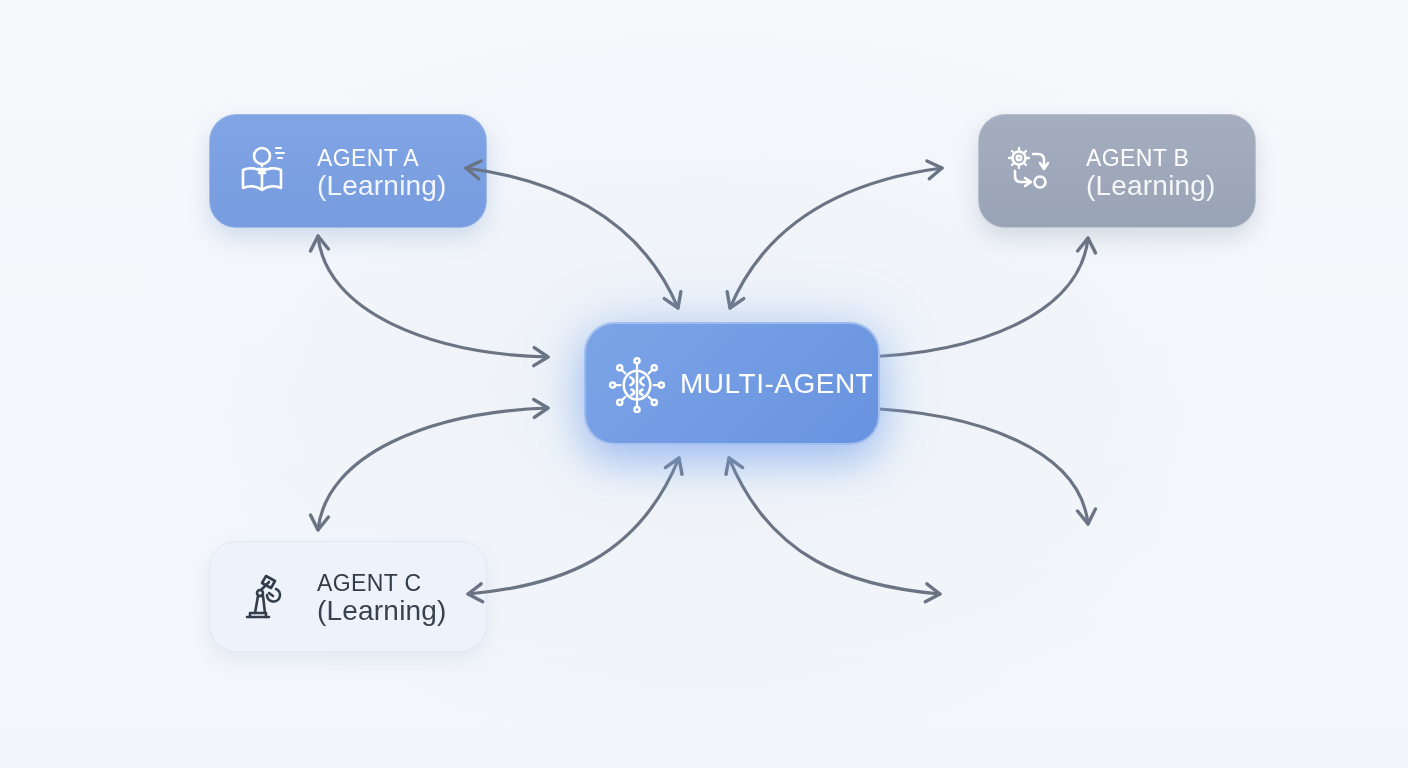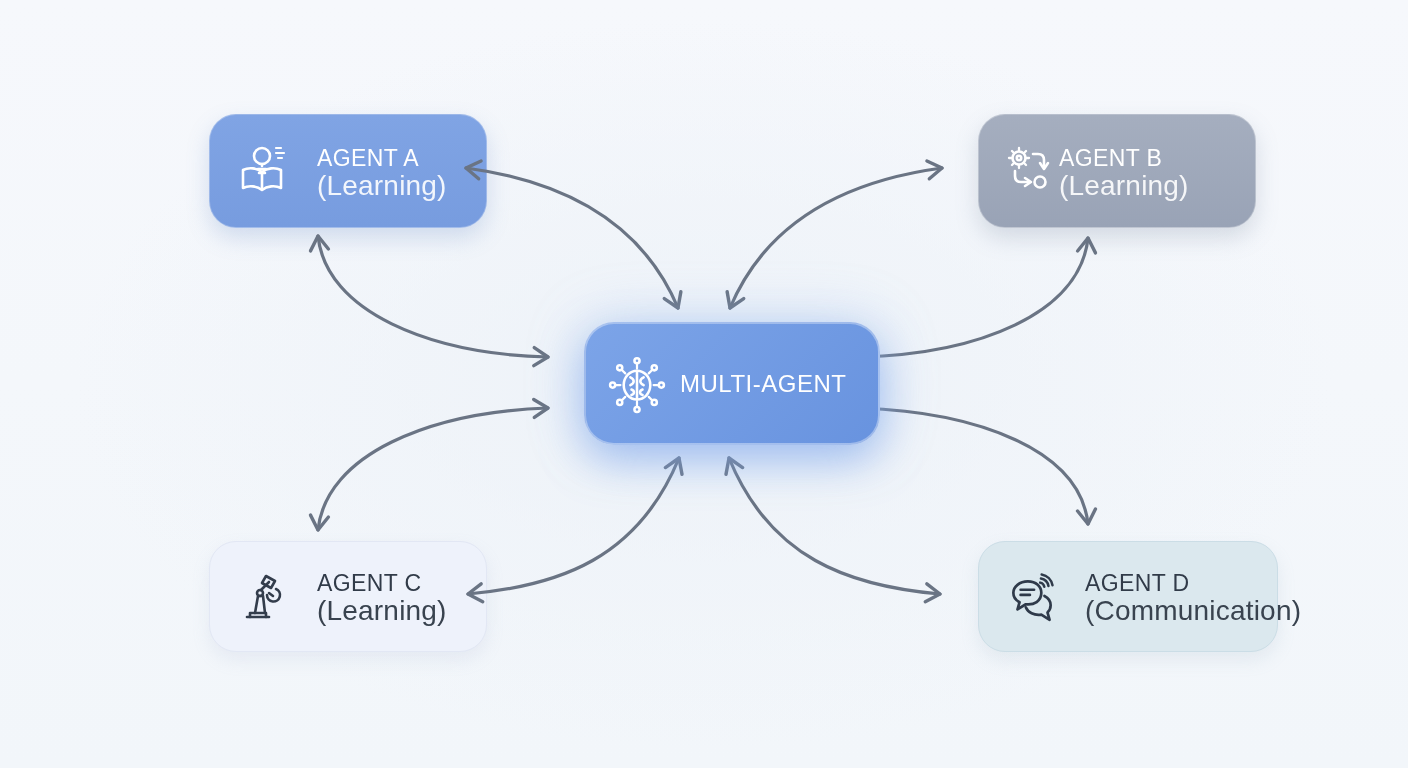--- a/index.html
+++ b/index.html
@@ -31,21 +31,21 @@
     background: linear-gradient(180deg, #80A4E4 0%, #779CDF 100%);
     border: 1.5px solid rgba(255,255,255,0.28);
     box-shadow: 0 10px 22px rgba(105,140,200,0.25);
     color: #FFFFFF; padding-left: 24px; gap: 27px;
   }
   .node-agent-b {
     left: 950px; top: 114px; width: 278px; height: 114px;
     background: linear-gradient(180deg, #A5AEBF 0%, #99A3B6 100%);
     border: 1.5px solid rgba(255,255,255,0.3);
     box-shadow: 0 10px 22px rgba(120,135,160,0.25);
-    color: #FFFFFF; padding-left: 24px; 
+    color: #FFFFFF; padding-left: 24px; gap: 27px;
   }
   .node-center {
     left: 556px; top: 322px; width: 296px; height: 123px;
     background: linear-gradient(135deg, #7CA4E8 0%, #6893DF 100%);
     border: 2px solid rgba(255,255,255,0.35);
     border-radius: 30px;
     box-shadow: 0 16px 42px rgba(125,165,235,0.6), 0 0 55px rgba(150,185,240,0.35);
     color: #FFFFFF; padding-left: 20px; gap: 12px;
     z-index: 2;
   }
@@ -59,21 +59,21 @@
   .node-agent-d {
     left: 950px; top: 541px; width: 300px; height: 111px;
     background: #DBE8EE;
     border: 1.5px solid #CBDDE6;
     box-shadow: 0 8px 18px rgba(140,165,185,0.16);
     color: #313B49; padding-left: 24px; gap: 24px;
   }
   .node-agent-a .role, .node-agent-b .role { color: rgba(255,255,255,0.9); }
   .node-agent-c .role, .node-agent-d .role { color: #39434F; }
 
-  .center-title { font-size: 24px; font-weight: 500; letter-spacing: 0.5px; line-height: 29px; }
+  .center-title { font-size: 28px; font-weight: 500; letter-spacing: 0.5px; line-height: 29px; }
 
   svg.arrow-layer {
     position: absolute; left: 0; top: 0;
     width: 1408px; height: 768px;
     pointer-events: none;
     z-index: 1;
   }
 </style>
 </head>
 <body>
@@ -168,28 +168,14 @@
         <path d="M42 20 a6.5 6.5 0 1 1 -9 6"></path>
         <path d="M35 24 l4 3"></path>
       </svg>
     </span>
     <div class="labels">
       <div class="name">AGENT C</div>
       <div class="role">(Learning)</div>
     </div>
   </div>
 
-  <div class="node node-agent-d">
-    <span class="icon">
-      <svg width="58" height="58" viewBox="0 0 56 56" fill="none" stroke="#2F3A4A" stroke-width="2.6" stroke-linecap="round" stroke-linejoin="round">
-        <path d="M24 13 c-8 0 -14 5 -14 11 c0 4 2 7 6 9 l-2 7 l8 -5 c8 1 15 -3 15 -11 c0 -6 -5 -11 -13 -11 z"></path>
-        <path d="M17 21 h13 M17 26 h9"></path>
-        <path d="M40 27 c4 2 6 5 6 9 c0 3 -1 5 -3 7 l2 7 l-8 -5 c-7 1 -13 -2 -15 -7"></path>
-        <path d="M35.9 14.1 A5 5 0 0 1 39.9 18.1 M36.6 10.1 A9 9 0 0 1 43.9 17.4 M37.3 6.2 A13 13 0 0 1 47.8 16.7" stroke-width="2.4"></path>
-      </svg>
-    </span>
-    <div class="labels">
-      <div class="name">AGENT D</div>
-      <div class="role">(Communication)</div>
-    </div>
-  </div>
 
 </div>
 
 </body></html>

